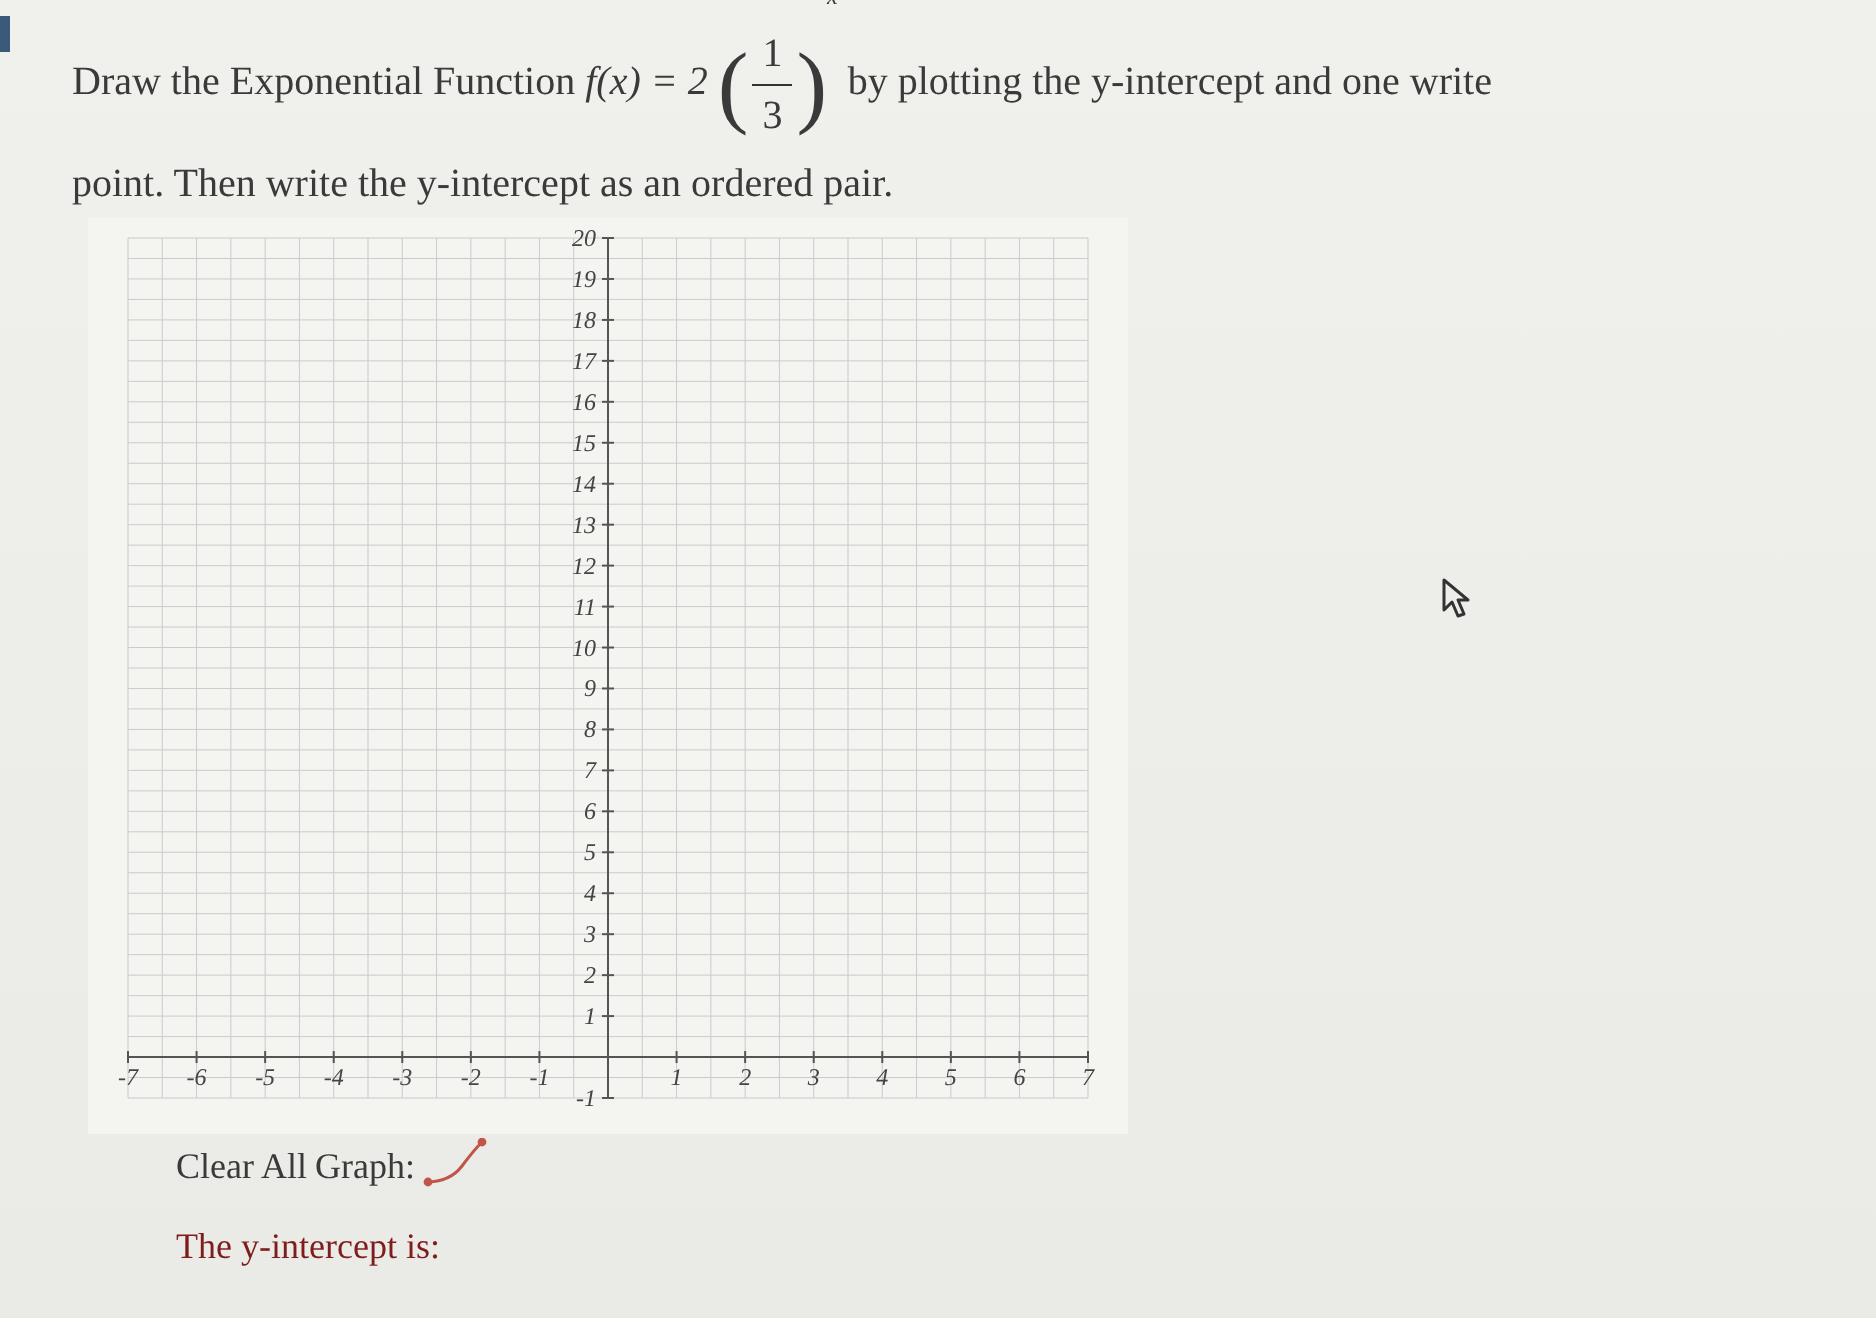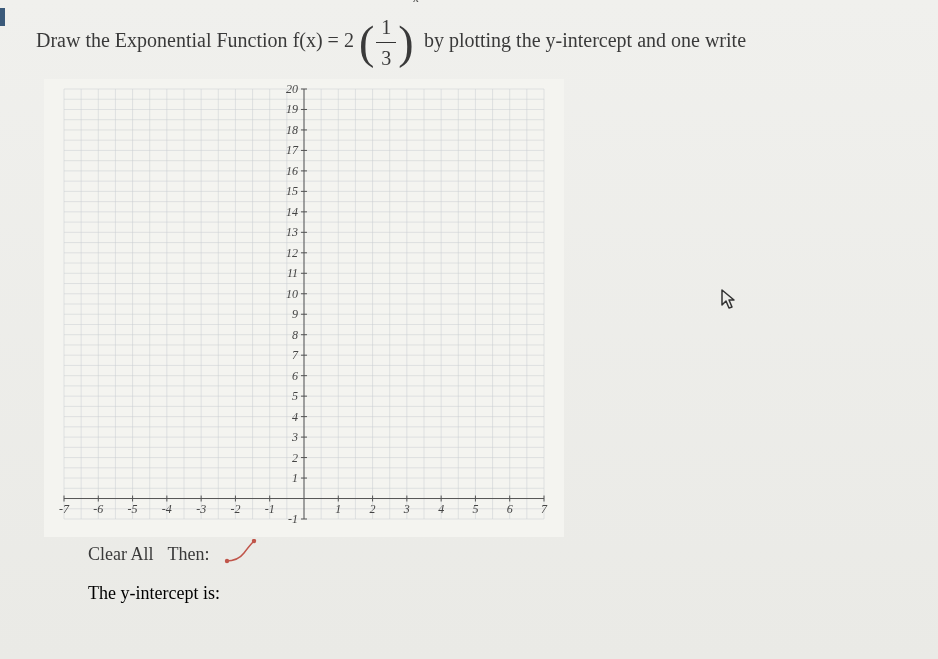--- a/index.html
+++ b/index.html
@@ -23,20 +23,21 @@
       width: 5px;
       height: 18px;
       background: #3b5a7a;
     }
     .question-text {
       font-size: 20px;
       color: #3a3a3a;
       line-height: 1.5;
     }
     .math-inline {
+      font-style: italic;
       font-family: 'Times New Roman', serif;
     }
     .math-fraction {
       display: inline-block;
       vertical-align: middle;
       text-align: center;
       font-family: 'Times New Roman', serif;
       position: relative;
       margin: 0 2px;
     }
@@ -93,38 +94,37 @@
     .tick {
       stroke: #555;
       stroke-width: 1;
     }
     .controls {
       margin-left: 52px;
       margin-top: 6px;
       font-size: 18px;
       color: #3a3a3a;
       display: flex;
-      align-items: center;
-      gap: 14px;
+      gap: 4px;
     }
     .draw-tool {
       display: inline-block;
       position: relative;
       width: 36px;
       height: 22px;
     }
     .draw-svg {
       position: absolute;
       top: -4px;
     }
     .answer-line {
       margin-left: 52px;
       margin-top: 18px;
       font-size: 18px;
-      color: #000000;
+      color: #7f1d1d;
     }
     .cursor-icon {
       position: absolute;
       left: 720px;
       top: 288px;
       font-size: 20px;
       color: #222;
     }
   </style>
 </head>
@@ -133,20 +133,21 @@
 <div class="left-bar"></div>
 
 <div class="question-text">
   <span>Draw the Exponential Function </span>
   <span class="math-inline">f(x) = 2</span>
   <span class="paren">(</span><span class="math-fraction">
     <span class="frac-num">1</span>
     <span class="frac-den">3</span>
   </span><span class="paren">)</span><span class="exponent">x</span>
   <span> by plotting the y-intercept and one write</span>
+  <div>point. Then write the y-intercept as an ordered pair.</div>
 </div>
 
 <div class="graph-area">
   <svg class="grid-svg" viewBox="0 0 520 458">
 
     <rect x="0" y="0" width="520" height="458" fill="#f4f4f0"></rect>
 
     <g id="grid-group">
         <line x1="20" x2="20" y1="10" y2="440" class="grid-line"></line>
         <line x1="37.14285714285714" x2="37.14285714285714" y1="10" y2="440" class="grid-line"></line>
@@ -291,21 +292,21 @@
         <line x1="257" x2="263" y1="399.04761904761904" y2="399.04761904761904" class="tick"></line>
         <text x="254" y="403.04761904761904" text-anchor="end" class="axis-label">1</text>
         <line x1="257" x2="263" y1="440" y2="440" class="tick"></line>
         <text x="254" y="444" text-anchor="end" class="axis-label">-1</text>
       </g>
   </svg>
 </div>
 
 <div class="controls">
   <span>Clear All</span>
-  <span>Then:</span>
+  <span>Graph:</span>
   <span class="draw-tool">
     <svg class="draw-svg" width="36" height="26" viewBox="0 0 36 26">
       <path d="M 2 22 Q 14 22 20 14 Q 26 6 30 2" stroke="#c0554a" stroke-width="1.5" fill="none"></path>
       <circle cx="3" cy="22" r="2.2" fill="#c0554a"></circle>
       <circle cx="30" cy="2" r="2.2" fill="#c0554a"></circle>
     </svg>
   </span>
 </div>
 
 <div class="answer-line">

